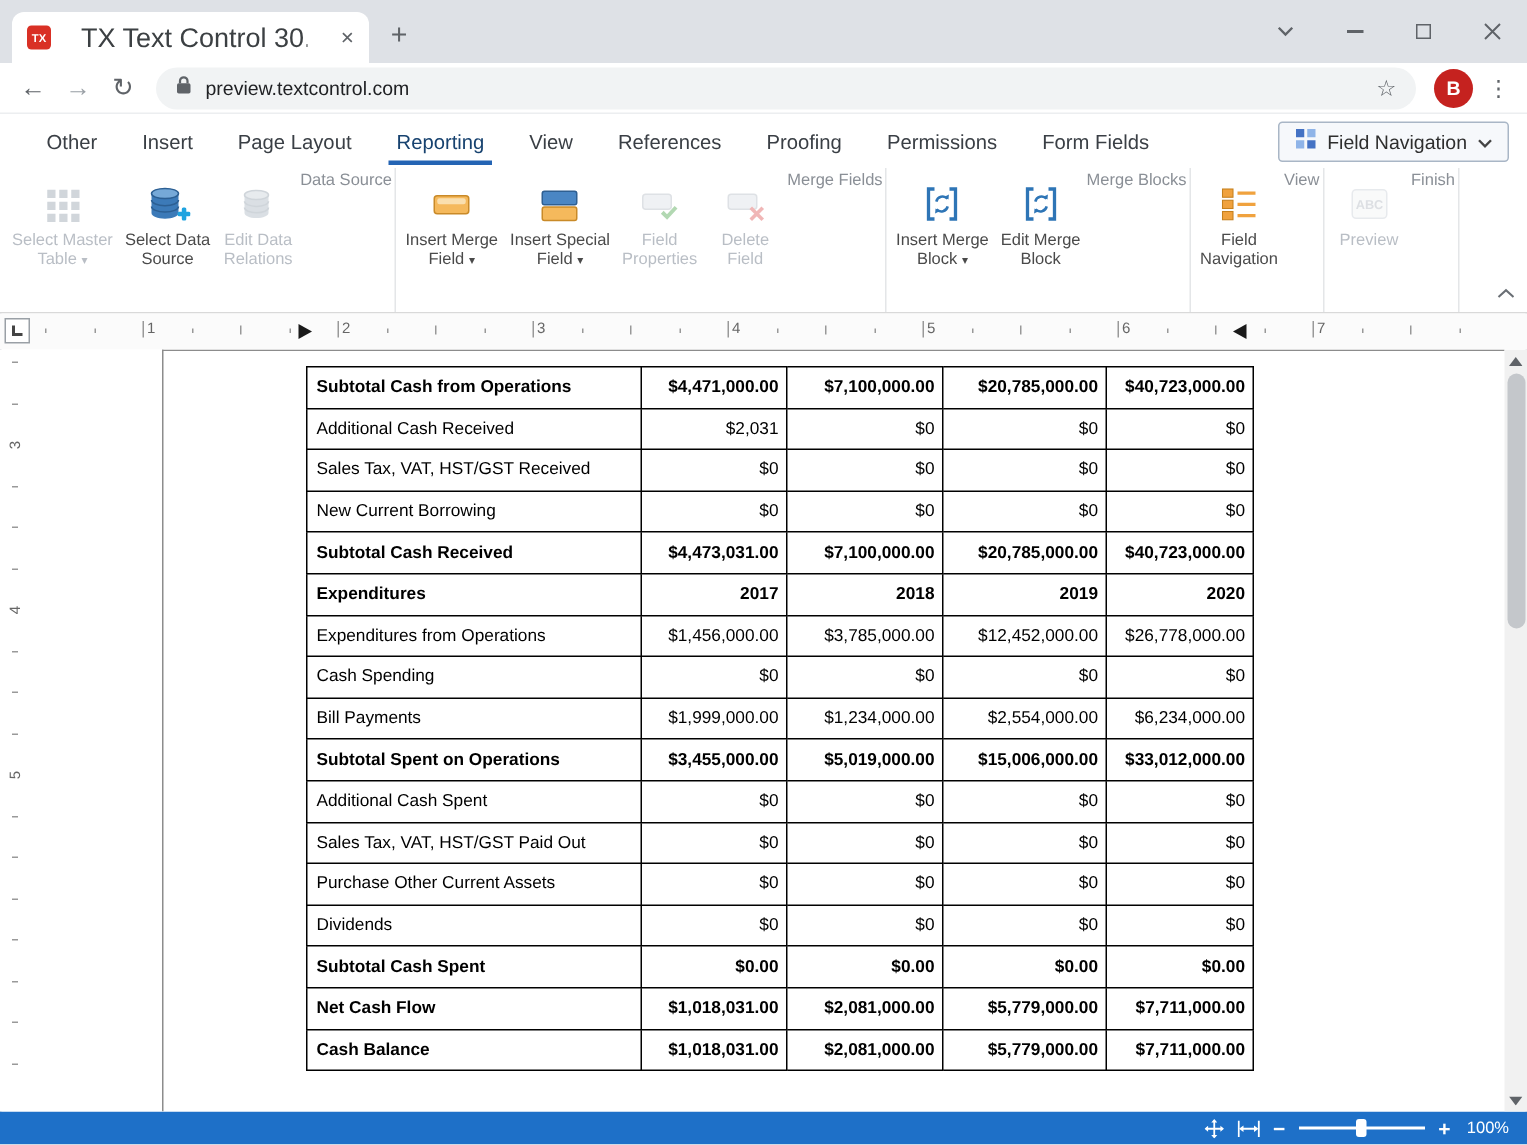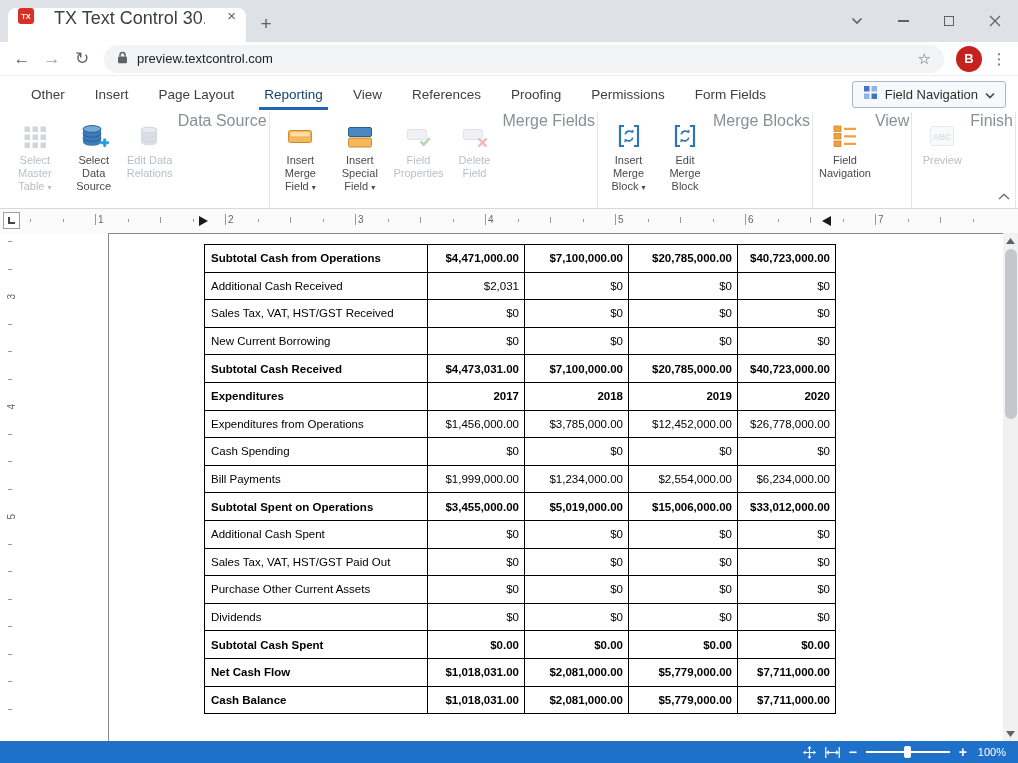--- a/index.html
+++ b/index.html
@@ -2,21 +2,21 @@
 <html style="--green: #1CA11C; --header-blue: #D9E2F3; --status-blue: #1E70C8; --accent-blue: #2464B4; --tx-red: #D93025; --avatar-red: #C5221F;"><head>
 <meta charset="utf-8">
 <style>
   *{box-sizing:border-box;margin:0;padding:0}
   html,body{background:#fff}
   body{font-family:"Liberation Sans",sans-serif;cursor:default;-webkit-font-smoothing:antialiased}
   .window{position:relative;width:1018px;height:763px;overflow:hidden;background:#fff;box-shadow:inset 0 0 0 1px #aab0b5}
 
   
   .tabstrip{height:42px;background:#dee1e6;display:flex;align-items:flex-end;padding-left:8px}
-  .tab{width:238px;height:34px;background:#fff;border-radius:8px 8px 0 0;display:flex;align-items:flex-start;gap:20px;padding:0 8px 0 10px}
+  .tab{width:238px;height:34px;background:#fff;border-radius:8px 8px 0 0;display:flex;align-items:center;gap:20px;padding:0 8px 0 10px}
   .favicon{width:16px;height:16px;border-radius:3px;background:var(--tx-red,#d93025);color:#fff;font-size:7.5px;font-weight:bold;display:flex;align-items:center;justify-content:center;flex:none}
   .tab-title{flex:1;font-size:18px;color:#3c4043;white-space:nowrap;overflow:hidden}
   .tab-close{color:#5f6368;font-size:15px;line-height:1;padding:0 2px}
   .newtab{width:28px;height:28px;margin:0 0 4px 6px;display:flex;align-items:center;justify-content:center;font-size:19px;color:#5f6368}
   .ts-spacer{flex:1}
   .winctls{display:flex;align-self:stretch}
   .winctl{width:46px;display:flex;align-items:center;justify-content:center}
   .min-glyph{width:11px;height:2px;background:#5f6368}
   .max-glyph{width:10px;height:10px;border:1.3px solid #5f6368}
 
@@ -40,21 +40,21 @@
 
   
   .ribbon{height:97px;display:flex;background:#fff;border-bottom:1px solid #d9d9d9;padding:0 2px;position:relative}
   .rgroup{display:flex;border-right:1px solid #e4e6e8;padding:0 2px}
   .rbtns{flex:1;display:flex;align-items:flex-start;padding-top:5px}
   .rbtn{min-width:56px;max-width:76px;display:flex;flex-direction:column;align-items:center;gap:3px;padding:4px 4px 0;font-size:11px;color:#4a4a4a;text-align:center;line-height:1.2}
   .rbtn.disabled{color:#b9bec5}
   .rbtn.disabled .ricon{opacity:.45}
   .ricon{height:30px;display:flex;align-items:center}
   .dd{font-size:8px}
-  .rgroup-label{height:19px;text-align:center;font-size:16px;color:#8a8f96;line-height:17px;white-space:nowrap}
+  .rgroup-label{height:19px;text-align:center;font-size:11px;color:#8a8f96;line-height:17px;white-space:nowrap}
   .ribbon-collapse{position:absolute;right:8px;bottom:4px}
 
   
   .rulerband{height:24px;position:relative;background:#fbfbfb}
   .tabsel{position:absolute;left:3px;top:3px;width:17px;height:17px;border:1px solid #9aa0a6;background:#fff;display:flex;align-items:center;justify-content:center}
   .Lglyph{width:7px;height:7px;border-left:2px solid #444;border-bottom:2px solid #444}
   #hruler{position:absolute;left:0;top:0;right:0;height:100%}
   .hnum{position:absolute;top:5px;font-size:10px;color:#666;border-left:1px solid #999;padding-left:2px;line-height:11px}
   .htick{position:absolute;top:10px;width:1px;height:3px;background:#999}
   .htick.mid{height:6px;top:8px}

